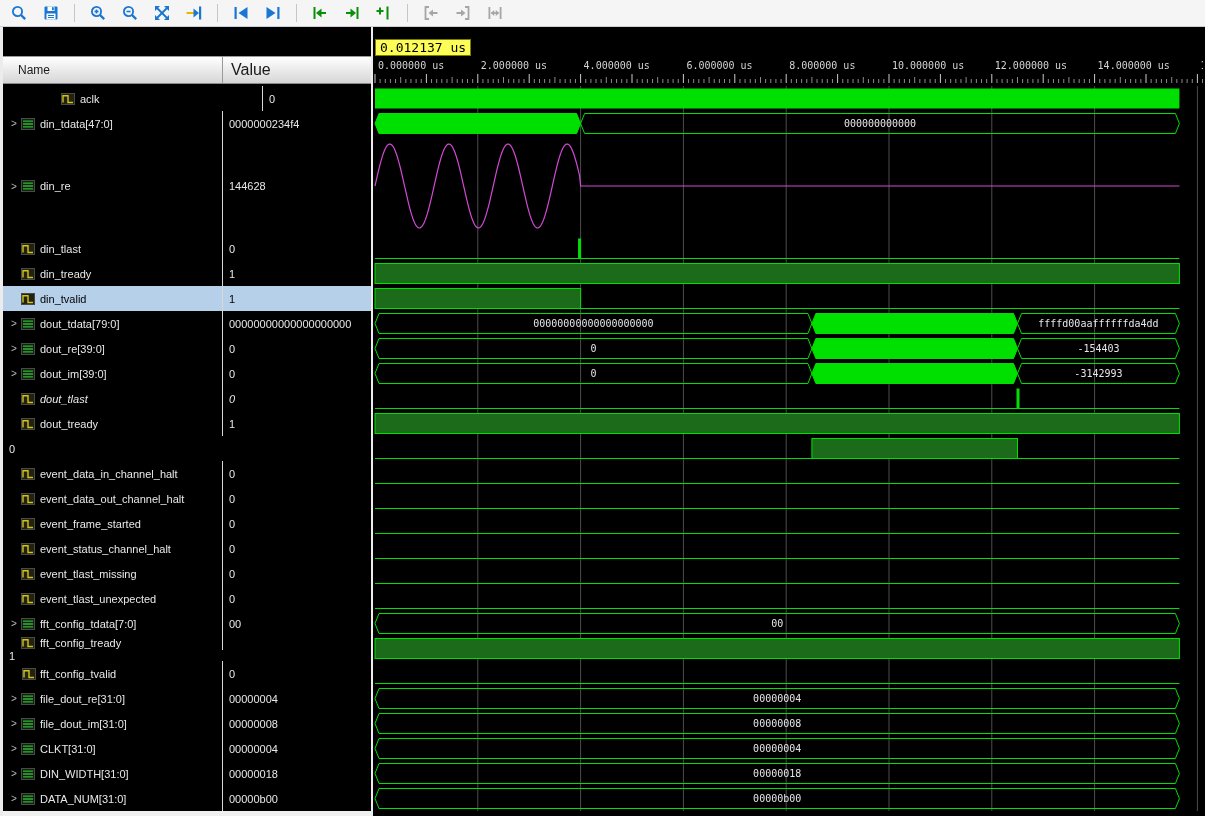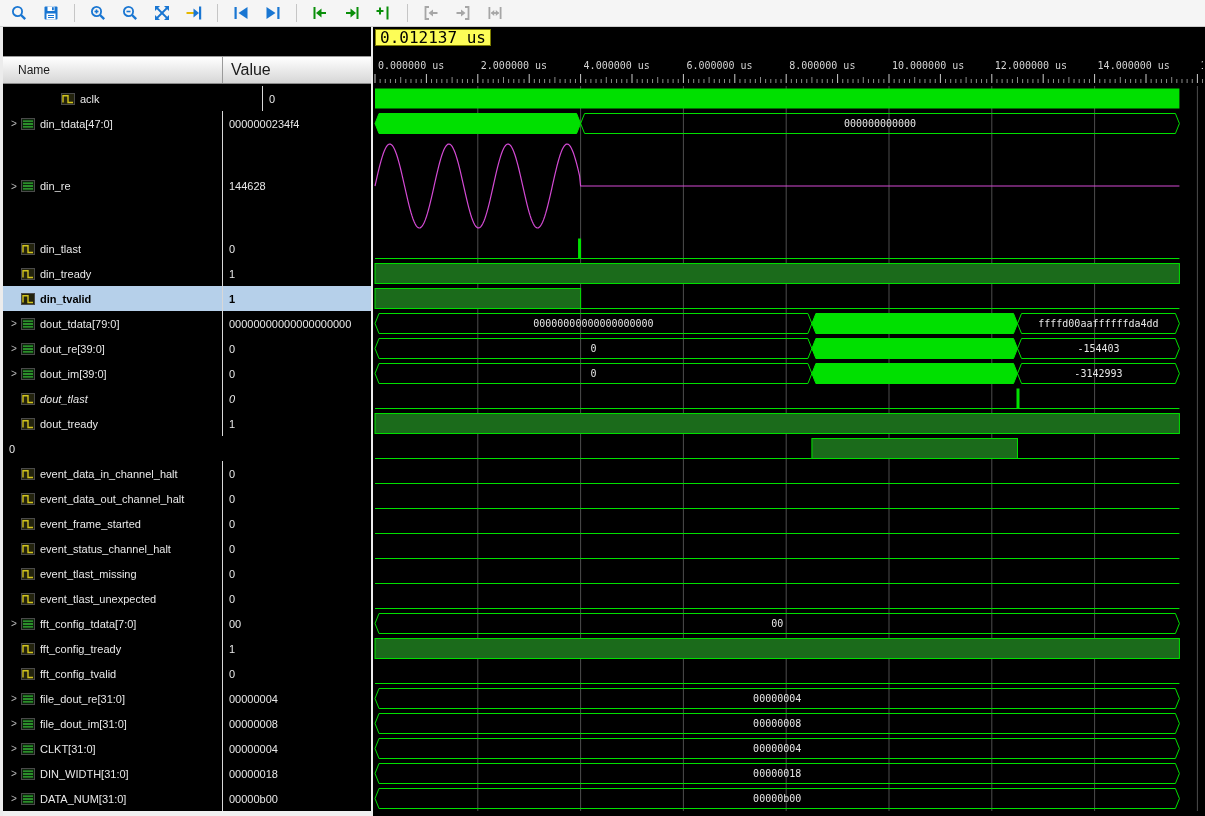--- a/index.html
+++ b/index.html
@@ -28,21 +28,21 @@
   .chev{flex:0 0 14px;width:14px;text-align:center;color:#b8b8b8;font-size:10px}
   .sig-icon{flex:0 0 15px;width:15px;height:14px;margin-right:4px}
   .sig-label{color:#e8e8e8;white-space:nowrap}
   .sig-row.selected .nm-cell,.sig-row.selected .val-cell{background:#b6d0ea}
   .sig-row.selected .sig-label,.sig-row.selected .val-cell{color:#000}
   .sig-row.selected .chev{color:#333}
 
   
   .wave-panel{flex:1;display:flex;flex-direction:column;background:#000;border-left:2px solid #ececec;overflow:hidden}
   .wp-top{height:29px;position:relative;background:#000}
-  .cursor-box{position:absolute;left:2px;top:2px;background:#fdfd57;color:#000;font-family:"DejaVu Sans Mono",monospace;font-size:16px;line-height:15px;padding:0 4px;border:1px solid #7d7d00}
+  .cursor-box{position:absolute;left:2px;top:12px;background:#fdfd57;color:#000;font-family:"DejaVu Sans Mono",monospace;font-size:13px;line-height:15px;padding:0 4px;border:1px solid #7d7d00}
   .ruler{height:28px}
   .ruler svg,.wave-row svg{display:block}
   .rows-waves{flex:1;padding-top:2px;overflow:hidden}
 </style>
 </head>
 <body>
 
 <div class="toolbar" id="toolbar">
     <div class="tb-btn">
       <svg viewBox="0 0 18 18" width="18" height="18">
@@ -210,21 +210,21 @@
           <div class="nm-cell">
             <span class="chev"></span>
             <span class="sig-icon"><svg viewBox="0 0 14 14" width="14" height="14">
                 <rect x="0.5" y="1.5" width="13" height="11" fill="#23230d" stroke="#4a4a4a"></rect>
                 <path d="M2 10.5 V3.8 H7 V10.5 H12" stroke="#d2c41e" stroke-width="1.4" fill="none"></path>
               </svg></span>
             <span class="sig-label">din_tready</span>
           </div>
           <div class="val-cell">1</div>
         </div>
-        <div class="sig-row selected" style="height: 25px; font-weight: bold;">
+        <div class="sig-row selected" style="height: 25px;">
           <div class="nm-cell">
             <span class="chev"></span>
             <span class="sig-icon"><svg viewBox="0 0 14 14" width="14" height="14">
                 <rect x="0.5" y="1.5" width="13" height="11" fill="#23230d" stroke="#4a4a4a"></rect>
                 <path d="M2 10.5 V3.8 H7 V10.5 H12" stroke="#d2c41e" stroke-width="1.4" fill="none"></path>
               </svg></span>
             <span class="sig-label">din_tvalid</span>
           </div>
           <div class="val-cell">1</div>
         </div>
@@ -356,32 +356,32 @@
           <div class="nm-cell">
             <span class="chev">&gt;</span>
             <span class="sig-icon"><svg viewBox="0 0 14 14" width="14" height="14">
                 <rect x="0.5" y="1.5" width="13" height="11" fill="#0d230d" stroke="#4a4a4a"></rect>
                 <path d="M2 4.2 H12 M2 7 H12 M2 9.8 H12" stroke="#35b435" stroke-width="1.3" fill="none"></path>
               </svg></span>
             <span class="sig-label">fft_config_tdata[7:0]</span>
           </div>
           <div class="val-cell">00</div>
         </div>
-        <div class="sig-row" style="height: 25px;">
+        <div class="sig-row" style="height: 25px; flex-direction: column;">
           <div class="nm-cell">
             <span class="chev"></span>
             <span class="sig-icon"><svg viewBox="0 0 14 14" width="14" height="14">
                 <rect x="0.5" y="1.5" width="13" height="11" fill="#23230d" stroke="#4a4a4a"></rect>
                 <path d="M2 10.5 V3.8 H7 V10.5 H12" stroke="#d2c41e" stroke-width="1.4" fill="none"></path>
               </svg></span>
             <span class="sig-label">fft_config_tready</span>
           </div>
           <div class="val-cell">1</div>
         </div>
-        <div class="sig-row" style="height: 25px;">
+        <div class="sig-row" style="height: 25px; text-align: right;">
           <div class="nm-cell">
             <span class="chev"></span>
             <span class="sig-icon"><svg viewBox="0 0 14 14" width="14" height="14">
                 <rect x="0.5" y="1.5" width="13" height="11" fill="#23230d" stroke="#4a4a4a"></rect>
                 <path d="M2 10.5 V3.8 H7 V10.5 H12" stroke="#d2c41e" stroke-width="1.4" fill="none"></path>
               </svg></span>
             <span class="sig-label">fft_config_tvalid</span>
           </div>
           <div class="val-cell">0</div>
         </div>

